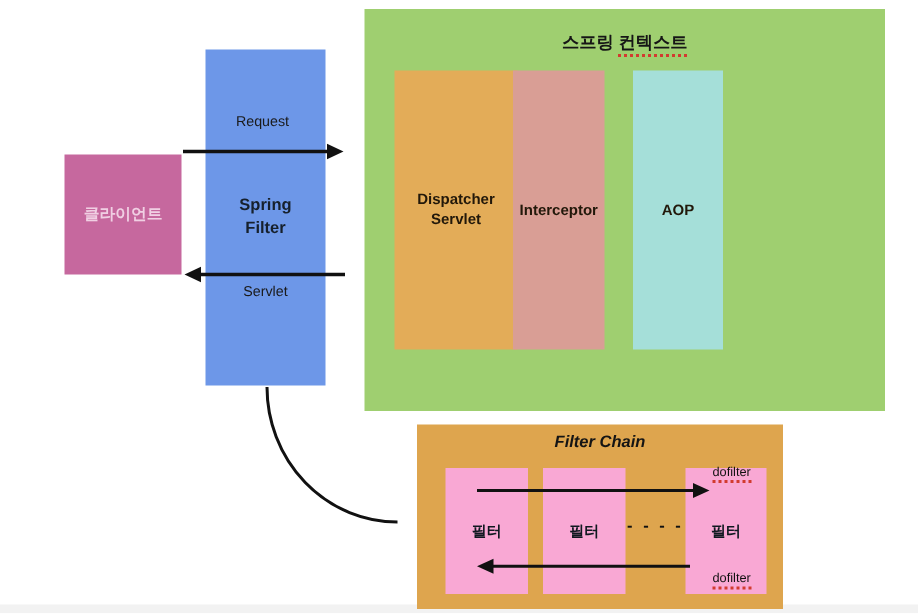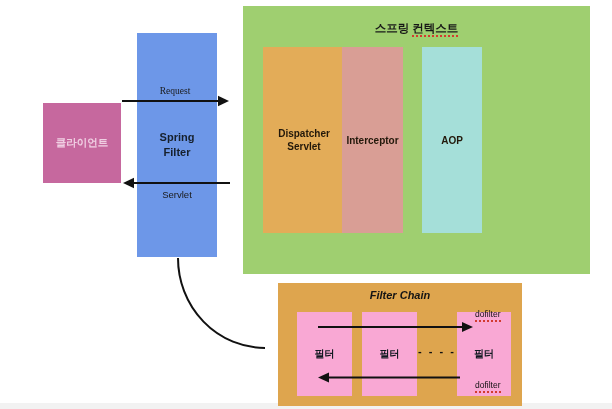--- a/index.html
+++ b/index.html
@@ -13,21 +13,21 @@
 
   
   .client{left:43px;top:103px;width:78px;height:80px;background:#C6689E;z-index:1;}
   .client .lbl{color:#F0CFE3;font-size:10.5px;font-weight:700;}
 
   
   .spring-filter{left:137px;top:33px;width:80px;height:224px;background:#6D97E8;z-index:1;text-align:center;}
   .spring-filter .lbl{color:#16202c;font-size:11px;font-weight:700;line-height:1.35;white-space:pre-line;}
 
   
-  .req-label{left:135px;top:86px;width:80px;text-align:center;font-size:9.5px;color:#1a1a1a;z-index:6;font-family:Liberation Serif, serif;}
+  .req-label{left:135px;top:76px;width:80px;text-align:center;font-size:9.5px;color:#1a1a1a;z-index:6;}
   .res-label{left:137px;top:189px;width:80px;text-align:center;font-size:9.5px;color:#1a1a1a;z-index:6;}
 
   
   .context{left:243px;top:6px;width:347px;height:268px;background:#9FCF70;z-index:1;}
   .context-title{left:0;top:15px;width:100%;text-align:center;font-size:11.5px;font-weight:700;color:#161616;}
   .spellcheck{border-bottom:2px dotted #D23B2F;padding-bottom:1px;}
   .ctx-box{top:41px;height:186px;z-index:2;}
   .ctx-box .lbl{font-size:10px;font-weight:700;color:#22180a;line-height:1.3;padding:0 2px;}
   .box-dispatcher{left:20px;width:82px;background:#E3AC58;}
   .box-interceptor{left:99px;width:61px;background:#D99E95;}

